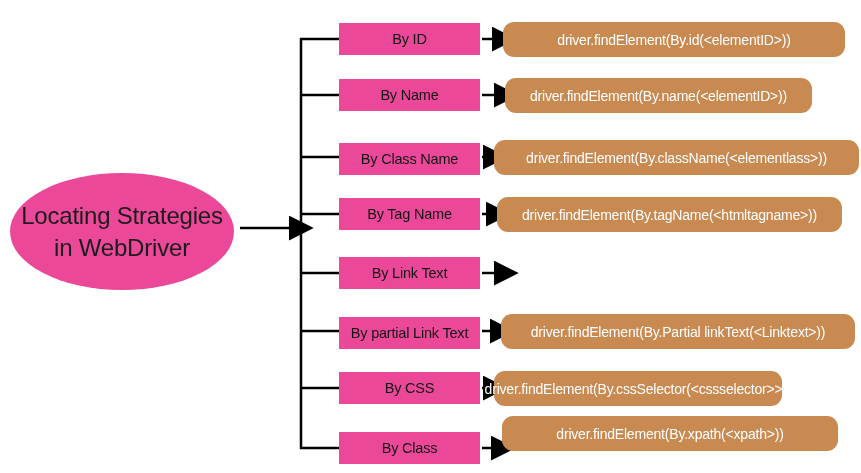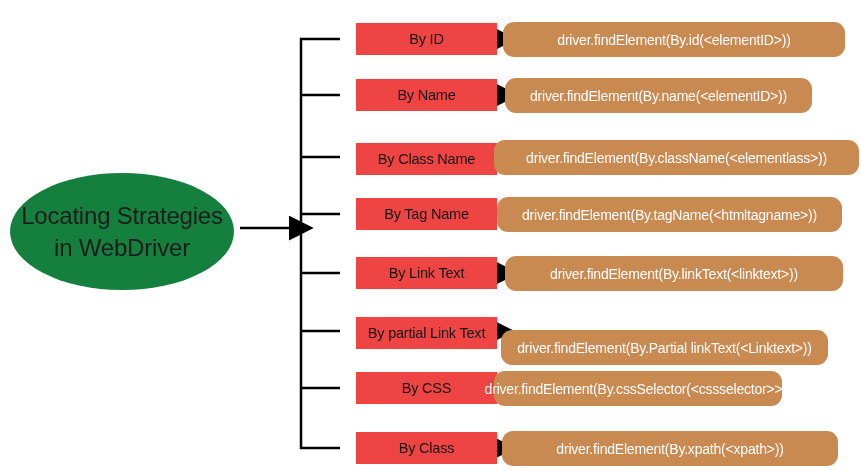--- a/index.html
+++ b/index.html
@@ -6,30 +6,30 @@
   #canvas{
     position:relative;
     width:861px;height:473px;
     background:#ffffff;
     font-family:"Liberation Sans", sans-serif;
     overflow:hidden;
   }
   #connectors{position:absolute;left:0;top:0;width:861px;height:473px;}
   .root-ellipse{
     position:absolute;left:10px;top:173px;width:224px;height:117px;
-    background:#15803d;border-radius:50%;
+    background:#ec4899;border-radius:50%;
     display:flex;flex-direction:column;align-items:center;justify-content:center;
     text-align:right;color:#1c1c1c;
     font-size:24px;line-height:1.32;letter-spacing:-0.2px;
   }
   .gbox{
     position:absolute;left:339px;width:141px;height:32px;
-    background:#ef4444;
+    background:#ec4899;
     display:flex;align-items:center;justify-content:center;
-    color:#141414;font-size:14.5px;white-space:nowrap;letter-spacing:-0.2px;margin-left:17px;
+    color:#141414;font-size:14.5px;white-space:nowrap;letter-spacing:-0.2px;
   }
   .obox{
     position:absolute;height:35px;
     background:#c98a52;border-radius:11px;
     display:flex;align-items:center;justify-content:center;
     color:#ffffff;font-size:14px;white-space:nowrap;letter-spacing:-0.2px;
   }
 </style>
 </head>
 <body>
@@ -95,38 +95,35 @@
   <div class="gbox" style="top:198px">
     <span>By Tag Name</span>
     </div>
   <div class="obox" style="top:197px;left:497px;width:345px">
     <span>driver.findElement(By.tagName(&lt;htmltagname&gt;))</span>
     </div>
 
   <div class="gbox" style="top:257px">
     <span>By Link Text</span>
     </div>
-  <div class="obox" style="top:256px;left:505px;width:338px">
-    <span>driver.findElement(By.linkText(&lt;linktext&gt;))</span>
-    </div>
 
   <div class="gbox" style="top:317px">
     <span>By partial Link Text</span>
     </div>
-  <div class="obox" style="top:330px;left:501px;width:327px">
+  <div class="obox" style="top:314px;left:501px;width:354px">
     <span>driver.findElement(By.Partial linkText(&lt;Linktext&gt;))</span>
     </div>
 
   <div class="gbox" style="top:372px">
     <span>By CSS</span>
     </div>
   <div class="obox" style="top:371px;left:494px;width:288px">
     <span>driver.findElement(By.cssSelector(&lt;cssselector&gt;&gt;))</span>
     </div>
 
   <div class="gbox" style="top:432px">
     <span>By Class</span>
     </div>
-  <div class="obox" style="top:431px;left:502px;width:336px">
+  <div class="obox" style="top:416px;left:502px;width:336px">
     <span>driver.findElement(By.xpath(&lt;xpath&gt;))</span>
     </div>
 
 </div>
 
 </body></html>

